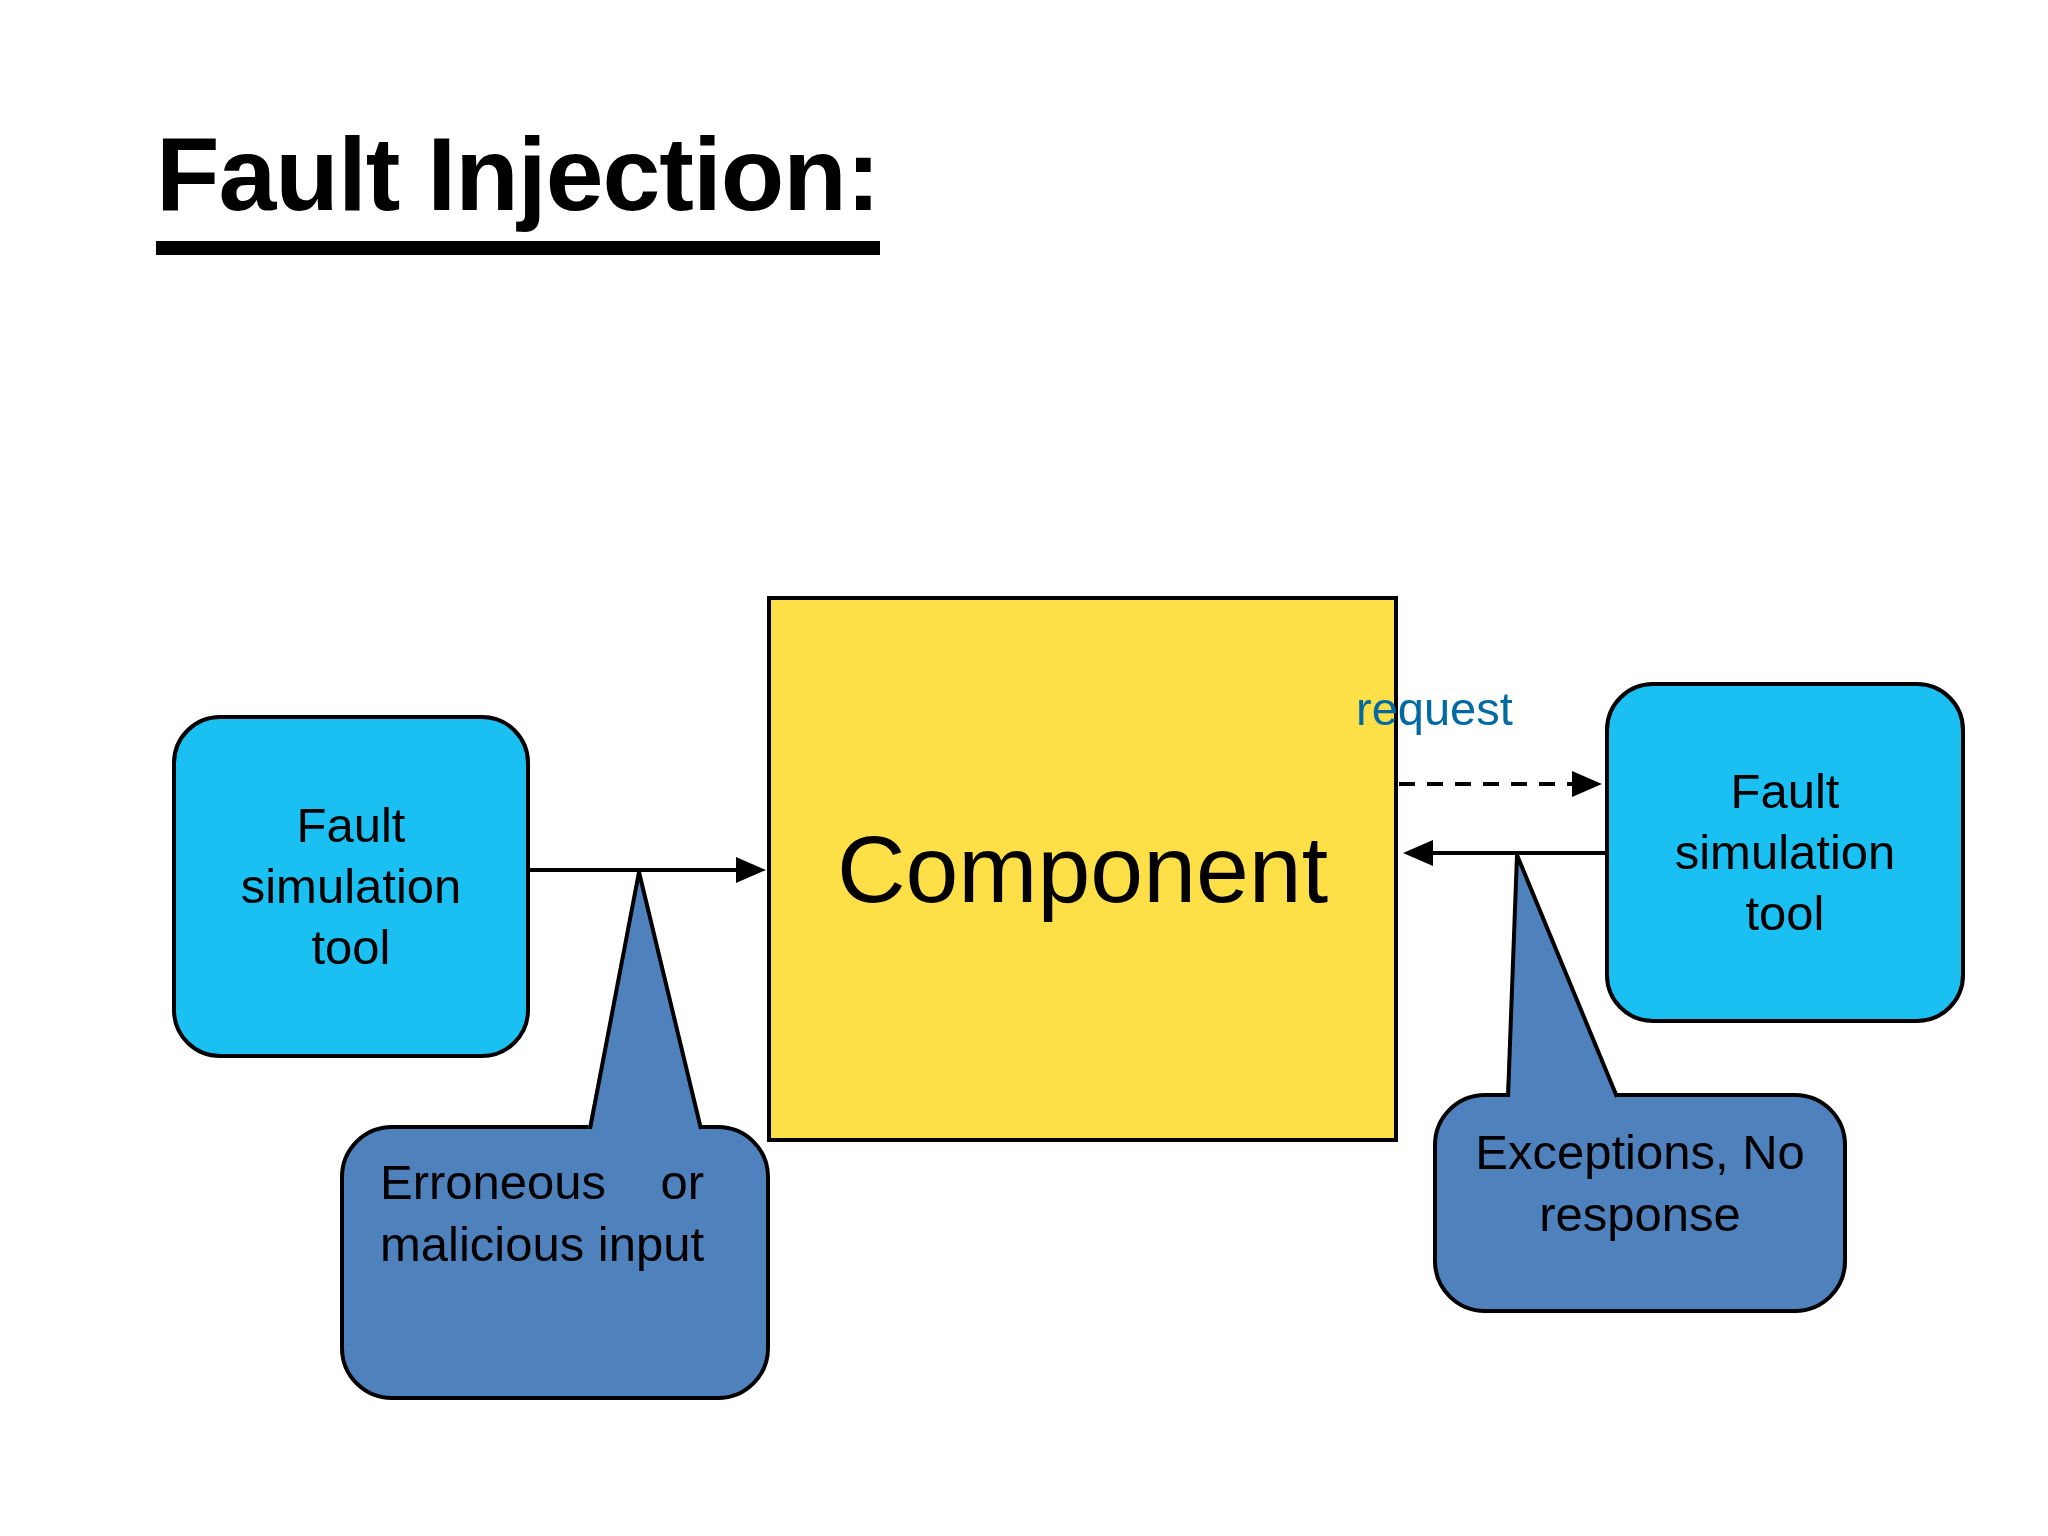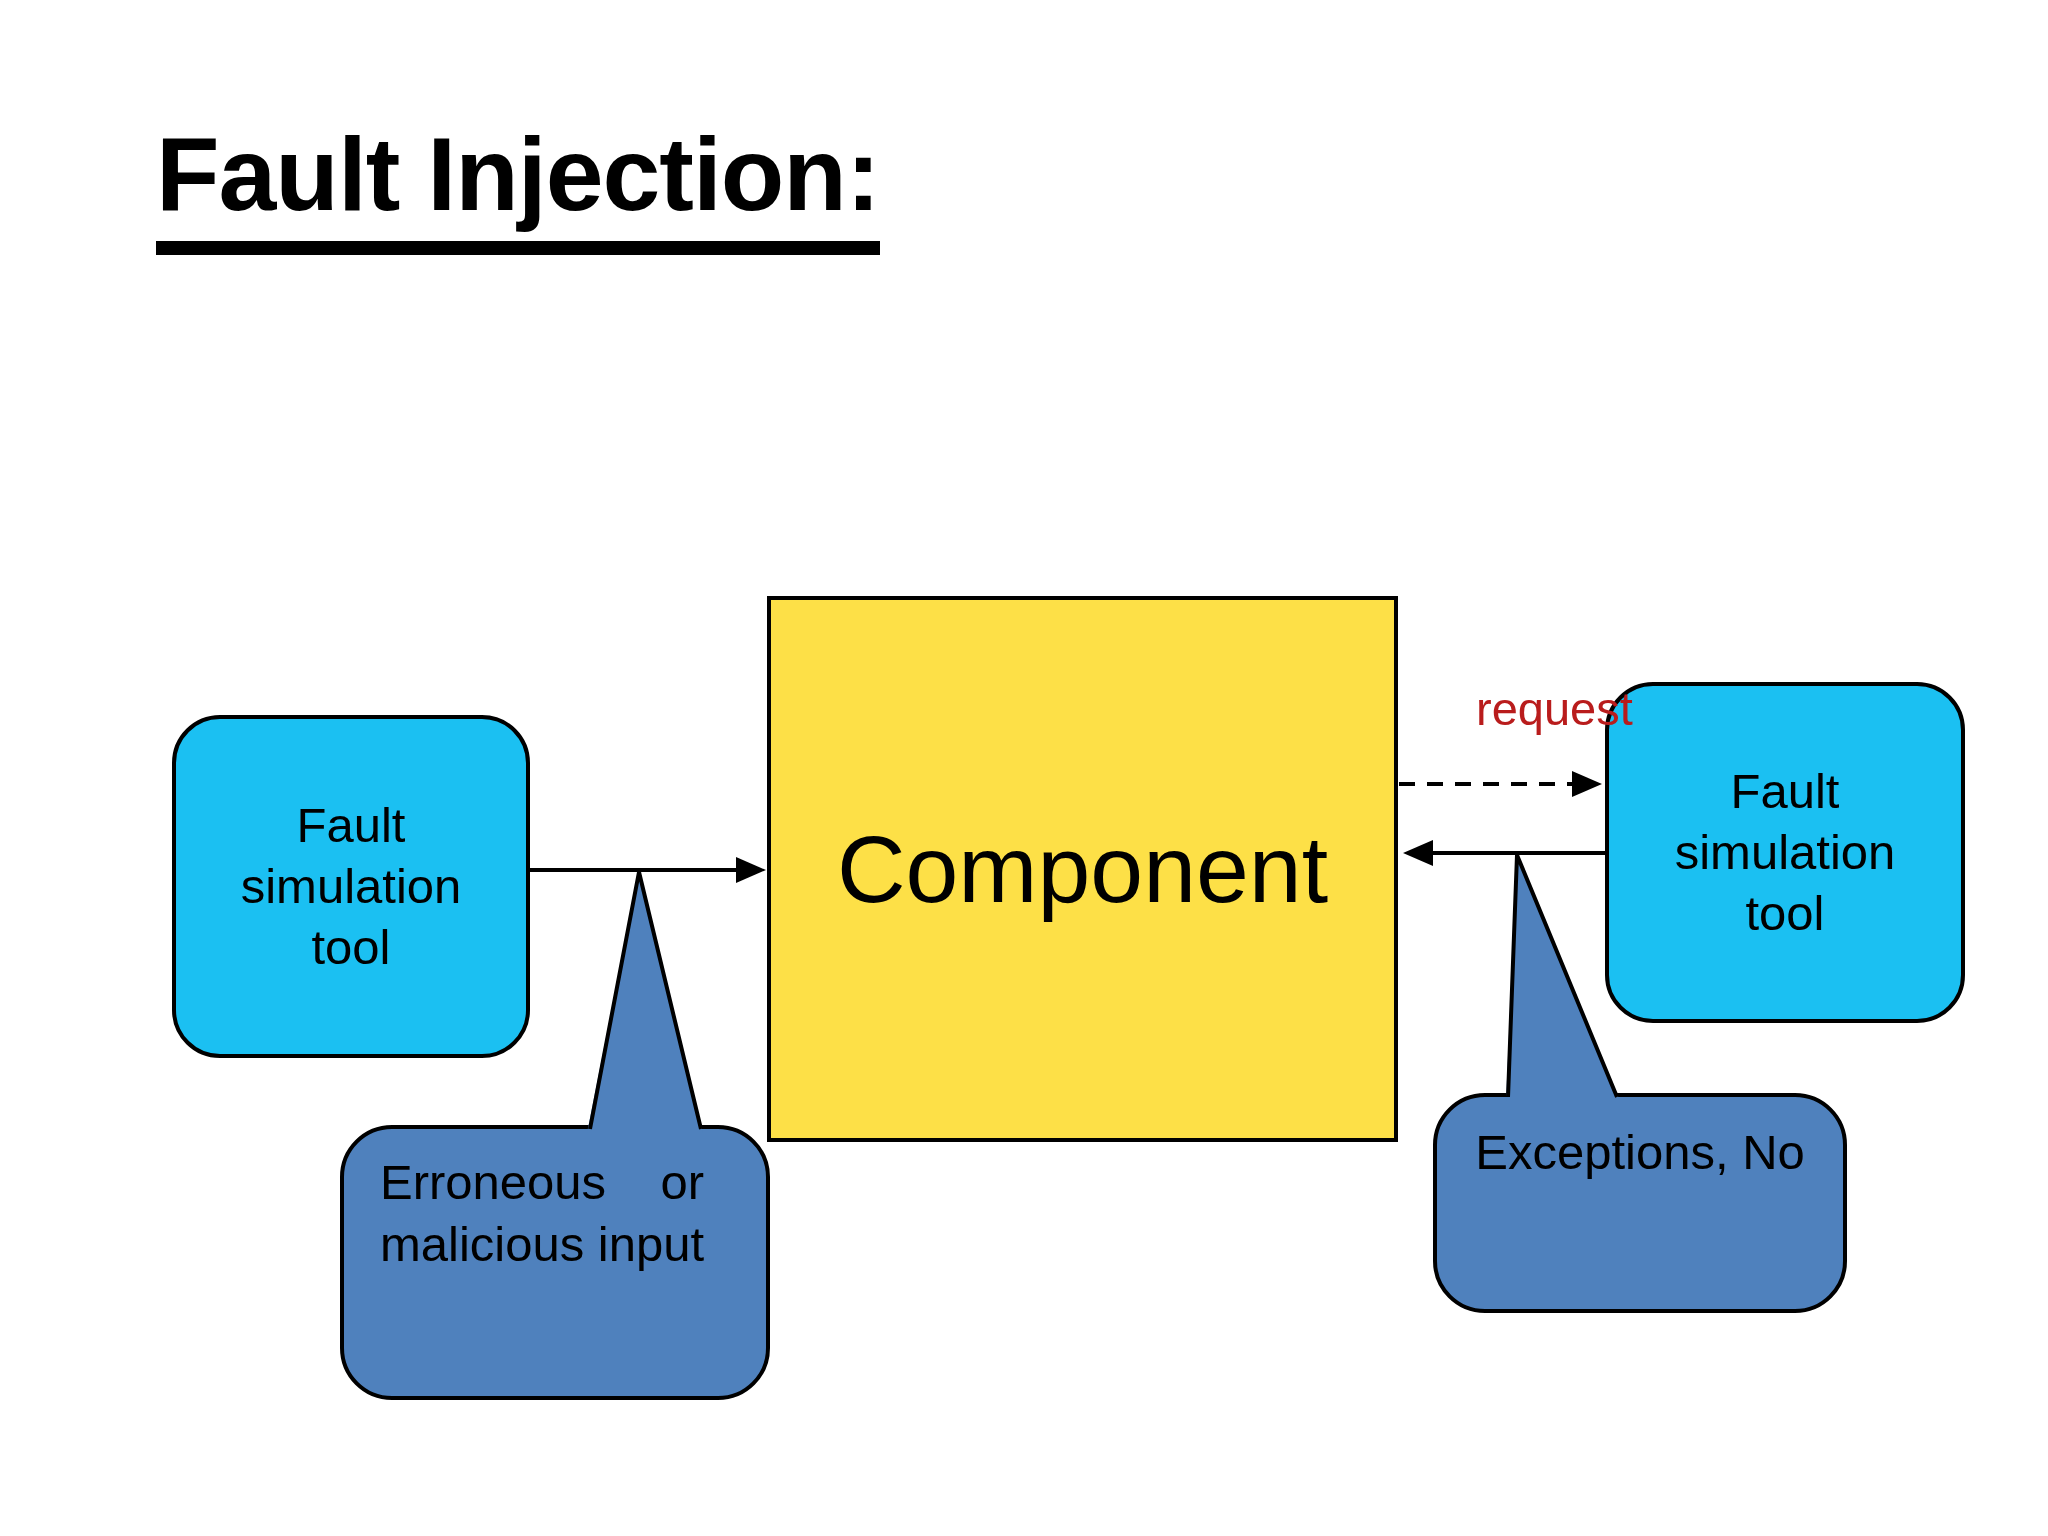--- a/index.html
+++ b/index.html
@@ -75,23 +75,23 @@
   }
   .callout.left .line { white-space: pre; }
   .callout.right {
     left: 1433px; top: 1093px;
     width: 414px; height: 220px;
     padding-top: 24px;
     text-align: center;
   }
   .request-label {
     position: absolute;
-    left: 1476px; top: 683px;
+    left: 1356px; top: 683px;
     font-size: 47px;
-    color: #b91c1c;
+    color: #0369a1;
     line-height: 52px;
     white-space: nowrap;
   }
   svg.overlay {
     position: absolute;
     left: 0; top: 0;
     width: 2048px; height: 1536px;
     pointer-events: none;
   }
 </style>
@@ -120,20 +120,21 @@
 
   <div class="request-label">request</div>
 
   <div class="callout left">
     <div class="line">Erroneous    or</div>
     <div class="line">malicious input</div>
   </div>
 
   <div class="callout right">
     <div class="line">Exceptions, No</div>
+    <div class="line">response</div>
   </div>
 
   <svg class="overlay" viewBox="0 0 2048 1536" xmlns="http://www.w3.org/2000/svg">
 
     <path d="M 639 872 L 703 1133 L 587 1133 Z" fill="#4f81bd" stroke="none"></path>
     <path d="M 590 1129 L 639 872 L 701 1129" fill="none" stroke="#000000" stroke-width="4"></path>
 
     <path d="M 1517 855 L 1620 1101 L 1506 1101 Z" fill="#4f81bd" stroke="none"></path>
     <path d="M 1508 1097 L 1517 855 L 1617 1097" fill="none" stroke="#000000" stroke-width="4"></path>
 

